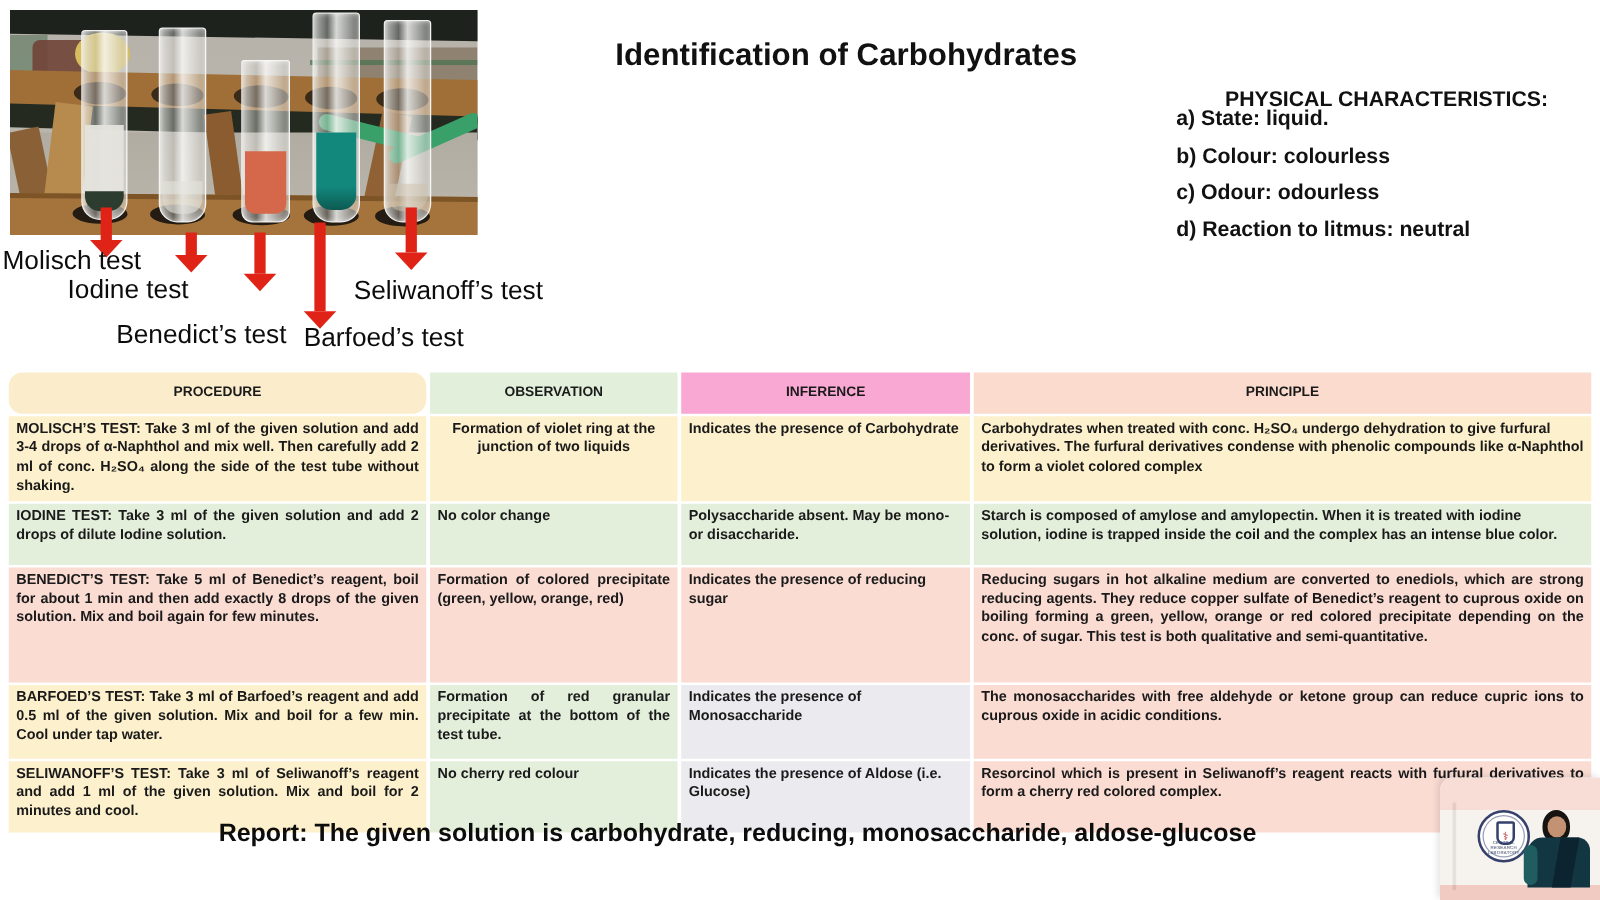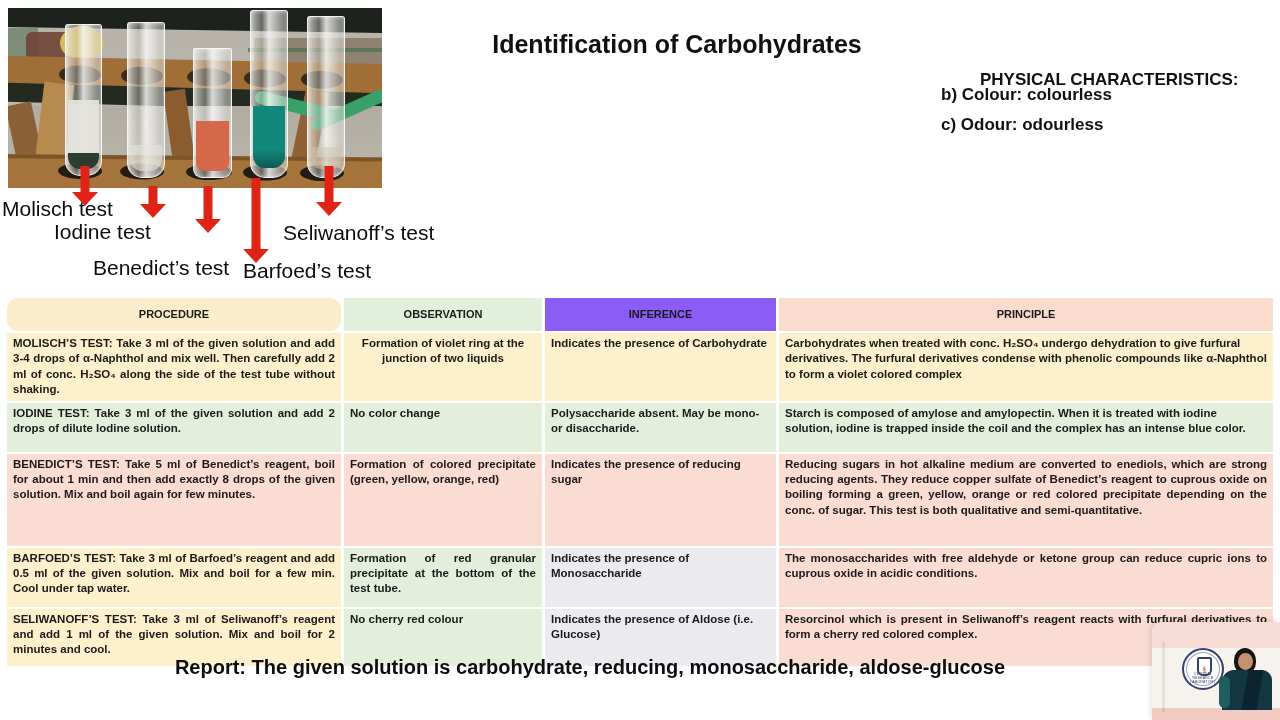--- a/index.html
+++ b/index.html
@@ -45,21 +45,21 @@
   .phys-list{position:absolute;left:941px;top:80px;font-size:17px;font-weight:bold;color:#111;line-height:29.5px;}
 
   
   .rtable{position:absolute;left:4px;top:296px;width:1272px;border-collapse:separate;border-spacing:3px 2px;
           table-layout:fixed;font-size:11.5px;font-weight:bold;line-height:1.34;color:#1a1a1a;}
   .rtable td,.rtable th{padding:3px 6px;vertical-align:top;overflow:hidden;}
   .rtable th{font-size:11px;text-align:center;vertical-align:middle;padding:2px;}
   .c-proc{width:334px;}.c-obs{width:198px;}.c-inf{width:231px;}.c-prin{width:494px;}
   .h-proc{background:#fbeccb;border-radius:11px;}
   .h-obs{background:#e2efda;}
-  .h-inf{background:#8b5cf6;}
+  .h-inf{background:#f9a8d4;}
   .h-prin{background:#fadbce;}
   .bg-cream{background:#fdf0cc;}
   .bg-green{background:#e3efdb;}
   .bg-pink{background:#fadcd3;}
   .bg-gray{background:#ebebef;}
   .jst{text-align:justify;}
   .mid{vertical-align:middle;}
   .ctr{text-align:center;}
   .indl{padding-left:38px;}
   .pl14{padding-left:14px;}
@@ -173,22 +173,24 @@
   <div class="plabel" style="left:2px;top:197px;">Molisch test</div>
   <div class="plabel" style="left:54px;top:220px;">Iodine test</div>
   <div class="plabel" style="left:93px;top:256px;">Benedict’s test</div>
   <div class="plabel" style="left:243px;top:259px;">Barfoed’s test</div>
   <div class="plabel" style="left:283px;top:221px;">Seliwanoff’s test</div>
 
   <div class="title">Identification of Carbohydrates</div>
 
   <div class="phys-head">PHYSICAL CHARACTERISTICS:</div>
   <div class="phys-list">
+    <div>a) State: liquid.</div>
     <div>b) Colour: colourless</div>
     <div>c) Odour: odourless</div>
+    <div>d) Reaction to litmus: neutral</div>
   </div>
 
   <table class="rtable">
     <colgroup>
         <col class="c-proc">
         <col class="c-obs">
         <col class="c-inf">
         <col class="c-prin">
       </colgroup>
     <tbody>

